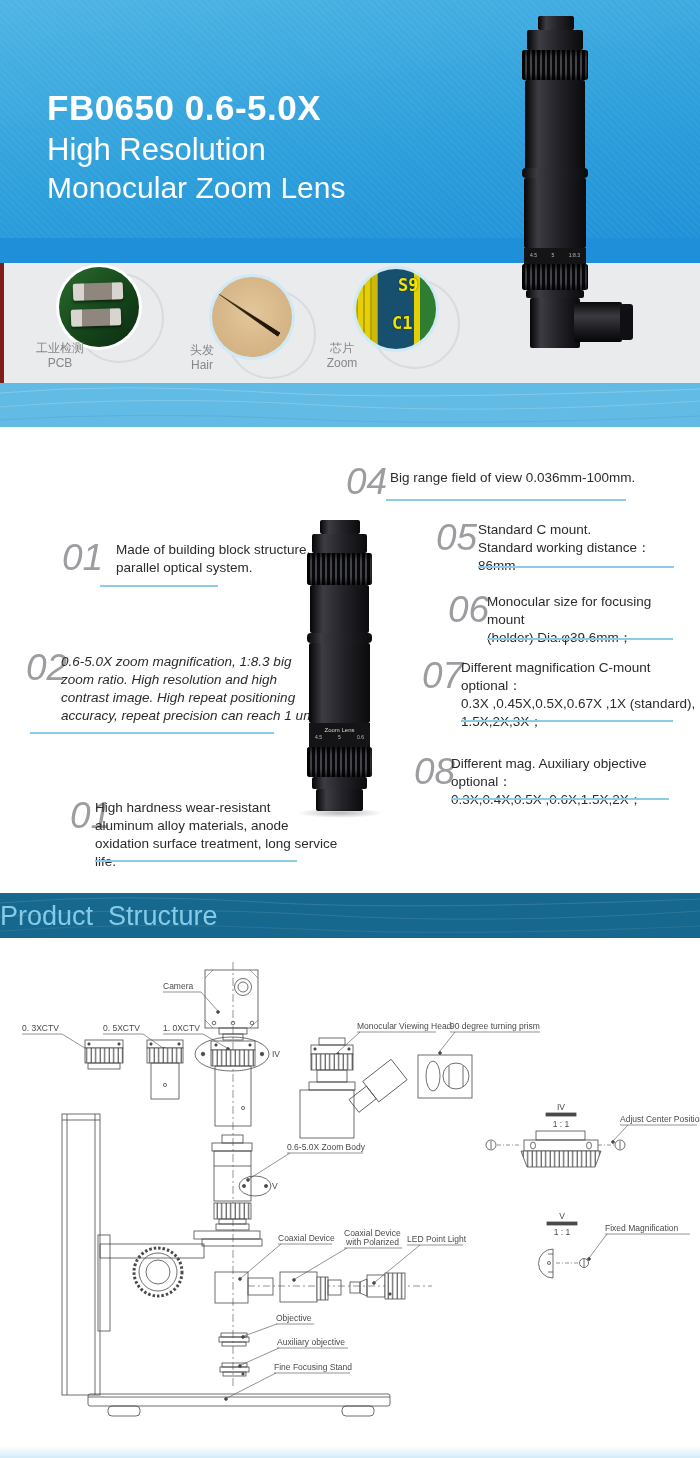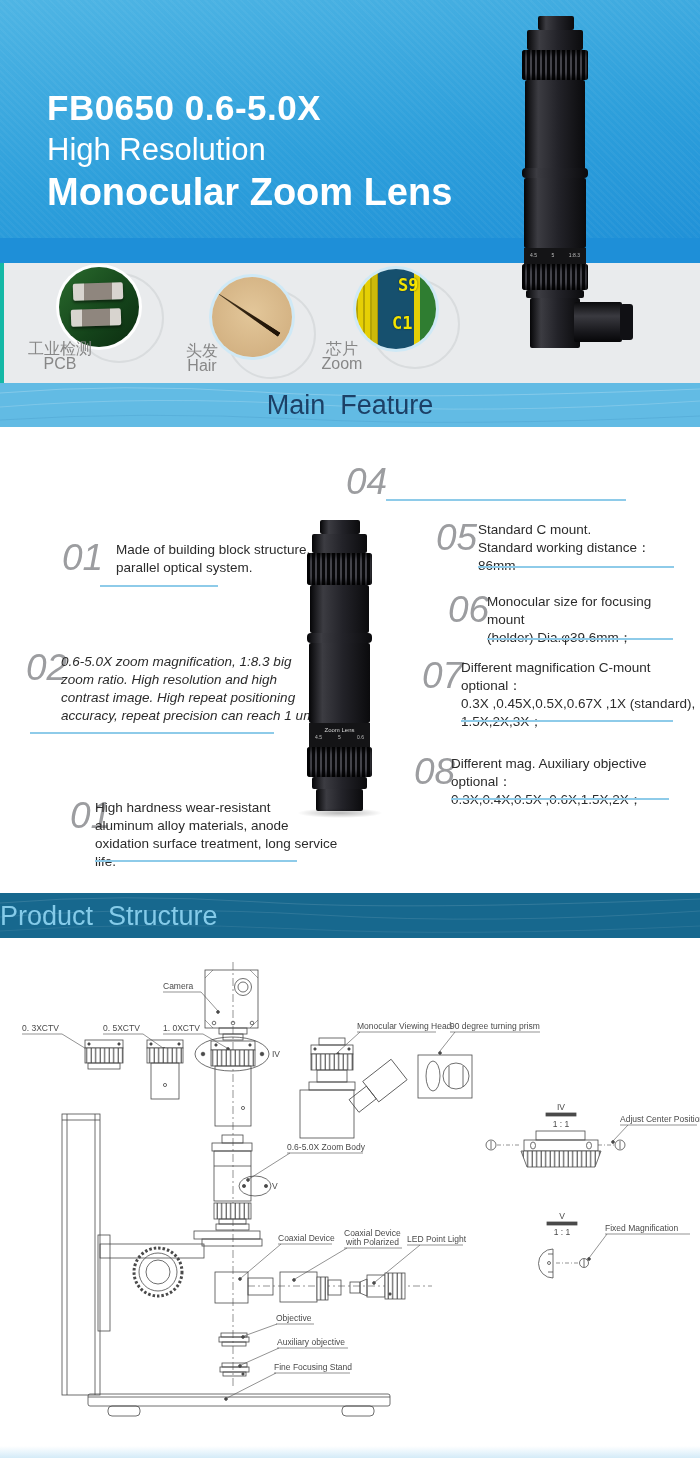--- a/index.html
+++ b/index.html
@@ -1,47 +1,47 @@
 <!DOCTYPE html>
 <html><head>
 <meta charset="utf-8">
 <style>
   html,body{margin:0;padding:0;background:#fff;}
   #page{position:relative;width:700px;height:1458px;margin:0 auto;overflow:hidden;
-        font-family:"Liberation Sans",sans-serif;background:#14b8a6;}
+        font-family:"Liberation Sans",sans-serif;background:#7f1d1d;}
 
   
   .hero{position:absolute;left:0;top:0;width:700px;height:263px;
         background:linear-gradient(172deg,#4fb5e4 0%,#2d9fdb 55%,#1e8fd7 100%);}
   .hero::after{content:"";position:absolute;left:0;bottom:0;width:100%;height:25px;background:#1e8fd8;}
   .hero-texture{position:absolute;inset:0;
         background:repeating-linear-gradient(45deg,rgba(255,255,255,.035) 0 2px,transparent 2px 5px);}
   .hero-title{position:absolute;left:47px;top:90px;color:#fff;line-height:1;}
   .ht1{font-size:35px;font-weight:bold;letter-spacing:.5px;}
   .ht2{font-size:31px;font-weight:400;margin-top:9px;}
-  .ht3{font-size:38px;font-weight:700;margin-top:8px;}
+  .ht3{font-size:30px;font-weight:400;margin-top:8px;}
 
   
   .lens{position:absolute;z-index:5;}
   .lens div{position:absolute;}
   .lensbody{background:linear-gradient(90deg,#050507 0%,#3c3c42 22%,#232329 55%,#0b0b0d 100%);border-radius:2px;}
   .knurl{background:repeating-linear-gradient(90deg,#08080a 0 3px,#44444b 3px 5px);
          border-radius:3px;box-shadow:inset 0 4px 5px rgba(0,0,0,.65),inset 0 -4px 5px rgba(0,0,0,.65);}
   .lens .band{background:#141416;color:#c9c9c9;}
   .band-label{display:block;text-align:center;font-size:6px;line-height:8px;color:#d6d6d6;}
   .band-marks{display:flex;justify-content:space-between;padding:0 6px;font-size:5px;line-height:6px;color:#bdbdbd;}
   .lens-shadow{background:radial-gradient(ellipse at center,rgba(0,0,0,.28) 0%,rgba(0,0,0,0) 70%);}
 
   
   .samples{position:absolute;left:4px;top:263px;width:700px;height:120px;background:#e9ebed;}
   .arc{position:absolute;width:86px;height:86px;border:2px solid #d9dcde;border-radius:50%;z-index:1;}
   .circle{position:absolute;width:80px;height:80px;border-radius:50%;overflow:hidden;z-index:2;}
   .ring-white{box-shadow:0 0 0 3px rgba(255,255,255,.95);}
   .ring-blue{box-shadow:0 0 0 3px #cfe9f6;}
-  .sample-label{position:absolute;z-index:3;text-align:center;color:#878787;font-size:16px;line-height:15px;}
+  .sample-label{position:absolute;z-index:3;text-align:center;color:#878787;font-size:12px;line-height:15px;}
   
   .pcb-bg{position:absolute;inset:0;background:linear-gradient(135deg,#2a6b2d 0%,#14431a 60%,#0c2c10 100%);}
   .smd{position:absolute;width:50px;height:17px;border-radius:2px;transform:rotate(-2deg);
        background:linear-gradient(90deg,#d8d4cf 0 11px,#8f867e 11px 39px,#d8d4cf 39px 50px);
        box-shadow:0 2px 3px rgba(0,0,0,.5);}
   
   .hair-bg{position:absolute;inset:0;background:radial-gradient(circle at 50% 45%,#e3c79a 0%,#d4b384 70%,#c8a876 100%);}
   .hair-strand{position:absolute;left:6px;top:14px;width:74px;height:5px;transform:rotate(34deg);transform-origin:left center;
        background:linear-gradient(90deg,#4a3a22 0%,#2a1c0c 60%,#1d1206 100%);
        clip-path:polygon(0 45%,100% 0,100% 100%,0 55%);}
@@ -144,21 +144,20 @@
       <div>Zoom</div>
     </div>
   </div>
 
   <div class="band1">
     <svg class="waves" width="700" height="44" viewBox="0 0 700 44">
       <path d="M0 10 Q 120 0 260 9 T 700 6" fill="none" stroke="rgba(255,255,255,.22)" stroke-width="1"></path>
       <path d="M0 24 Q 150 12 320 22 T 700 18" fill="none" stroke="rgba(255,255,255,.18)" stroke-width="1"></path>
       <path d="M0 37 Q 140 28 300 36 T 700 33" fill="none" stroke="rgba(0,80,140,.10)" stroke-width="1"></path>
     </svg>
-    <div class="band-title">Main  Feature</div>
   </div>
 
   <div class="features">
 
     <div class="fnum" style="left:62px;top:112px;">01</div>
     <div class="ftext" style="left:116px;top:114px;width:220px;">Made of building block structure,
 parallel optical system.</div>
     <div class="fline" style="left:100px;top:158px;width:118px;"></div>
 
     <div class="fnum" style="left:26px;top:222px;">02</div>
@@ -168,20 +167,21 @@
 accuracy, repeat precision can reach 1 um.</div>
     <div class="fline" style="left:30px;top:305px;width:244px;"></div>
 
     <div class="fnum" style="left:70px;top:370px;">01</div>
     <div class="ftext" style="left:95px;top:372px;width:260px;">High hardness wear-resistant
 aluminum alloy materials, anode
 oxidation surface treatment, long service life.</div>
     <div class="fline" style="left:95px;top:433px;width:202px;"></div>
 
     <div class="fnum" style="left:346px;top:36px;">04</div>
+    <div class="ftext" style="left:390px;top:42px;width:260px;">Big range field of view 0.036mm-100mm.</div>
     <div class="fline" style="left:386px;top:72px;width:240px;"></div>
 
     <div class="fnum" style="left:436px;top:92px;">05</div>
     <div class="ftext" style="left:478px;top:94px;width:210px;">Standard C mount.
 Standard working distance：86mm</div>
     <div class="fline" style="left:478px;top:139px;width:196px;"></div>
 
     <div class="fnum" style="left:448px;top:164px;">06</div>
     <div class="ftext" style="left:487px;top:166px;width:205px;">Monocular size for focusing mount
 (holder) Dia.φ39.6mm；</div>

